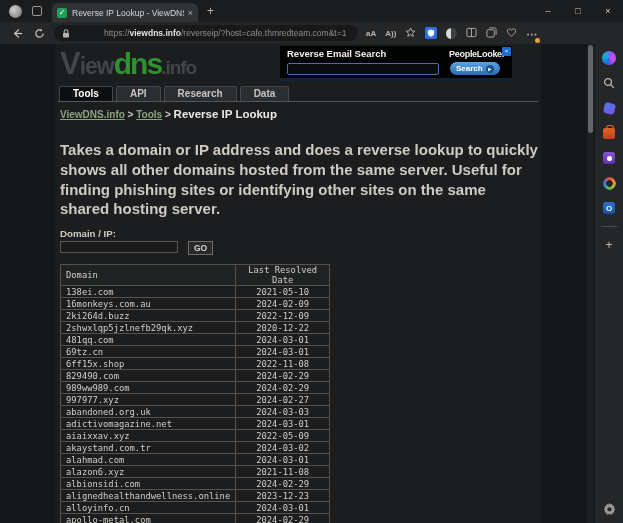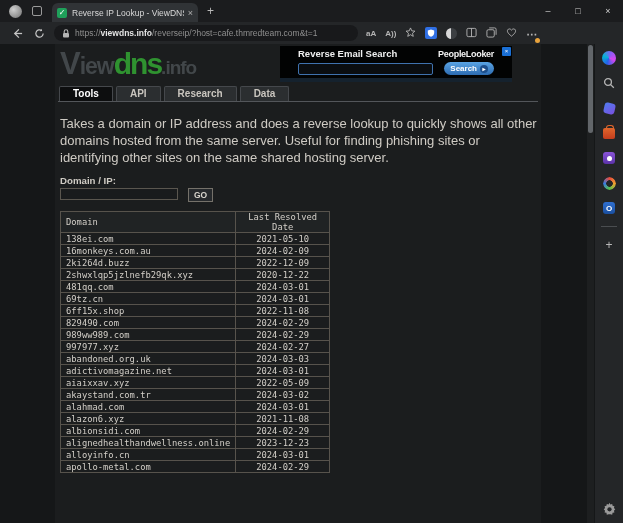--- a/index.html
+++ b/index.html
@@ -21,21 +21,21 @@
   .tab-close { font-size:9px; color:#b0b0b0; margin-left:4px; }
   .newtab { color:#b9b9b9; font-size:12px; margin-left:9px; }
   .wincontrols { margin-left:auto; display:flex; height:100%; }
   .winbtn { width:30px; height:100%; display:flex; align-items:center; justify-content:center;
     color:#cfcfcf; font-size:9px; }
 
   
   .toolbar { height:22px; background:#242628; display:flex; align-items:center; padding:0 6px; flex:0 0 auto; }
   .nav-ic { width:16px; display:flex; justify-content:center; margin:0 3px; color:#c6c6c6; }
   .addressbar { width:304px; height:16px; background:#18191b; border-radius:8px; display:flex;
-    align-items:center; padding:0 8px; margin-left:4px; overflow:hidden; }
+    align-items:center; padding:0 8px; margin-left:4px; overflow:hidden;gap:29px; }
   .url { font-size:8.5px; white-space:nowrap; color:#8f8f8f; margin-left:5px; }
   .url b { color:#e4e4e4; font-weight:bold; }
   .tb-right { display:flex; align-items:center; margin-left:8px; gap:9px; }
   .glyph-ic { font-size:8px; color:#b5b5b5; font-weight:bold; }
   .ext-ublock { width:12px; height:12px; background:#2f6fe4; border-radius:2px; display:flex;
     align-items:center; justify-content:center; }
   .ext-darkreader { width:11px; height:11px; border-radius:50%;
     background:linear-gradient(90deg,#d8d8d8 48%, #3c3f42 48%); }
   .more-wrap { position:relative; }
   .dot-badge { position:absolute; right:-3px; bottom:-1px; width:5px; height:5px;
@@ -50,21 +50,21 @@
   .container { margin-left:55px; width:486px; height:100%; background:#1b1d1e; padding:2px 3px 0 3px; }
 
   
   .pagehead { position:relative; height:36px; }
   .logo { position:absolute; left:2px; top:0px; white-space:nowrap; font-weight:bold; letter-spacing:-1px; }
   .logo .lg-v { font-size:31px; color:#42474a; }
   .logo .lg-iew { font-size:23px; color:#42474a; }
   .logo .lg-dns { font-size:30px; color:#2f9230; letter-spacing:-2px; }
   .logo .lg-info { font-size:19px; color:#42474a; }
   .ad { position:absolute; left:222px; top:0px; width:232px; height:36px; background:#020303;
-    border-bottom:4px solid #15222e; padding:2px 18px; }
+    border-bottom:4px solid #15222e; padding:2px 7px; }
   .ad-row1 { display:flex; justify-content:space-between; align-items:center; }
   .ad-title { font-size:9.5px; font-weight:bold; color:#f0f0f0; }
   .ad-brand { font-size:9px; font-weight:bold; color:#f2f2f2; letter-spacing:-0.3px; }
   .ad-row2 { display:flex; align-items:center; margin-top:3px; gap:11px; }
   .ad-input { width:152px; height:12px; background:#0a0d10; border:1px solid #3f72ae; border-radius:2px;
     color:#ddd; font-size:8px; }
   .ad-btn { height:13px; background:linear-gradient(#5aa4e4,#2d6cb2); border:none; border-radius:8px;
     color:#fff; font-size:8px; font-weight:bold; display:flex; align-items:center; gap:3px; padding:0 6px; }
   .ad-btn-circ { width:8px; height:8px; border-radius:50%; background:#1d4f8c; color:#fff; font-size:6px;
     line-height:8px; text-align:center; }
@@ -74,21 +74,21 @@
   
   .sitetabs { display:flex; gap:3px; padding-left:1px; border-bottom:1px solid #53565a; height:16px; margin-top:4px; }
   .stab { font-size:10px; font-weight:bold; padding:1px 13px 0 13px; border:1px solid #45484c;
     border-bottom:none; background:#2b2e30; color:#c9c5be; border-radius:2px 2px 0 0; }
   .stab.active { background:#0d0e0f; color:#ffffff; }
 
   .content { padding:6px 2px 0 2px; }
   .breadcrumb { font-size:10px; font-weight:bold; color:#cfcbc4; }
   .breadcrumb a { color:#8fa383; text-decoration:underline; }
   .bc-current { font-size:11.5px; color:#eceae6; }
-  .desc { margin-top:7px; font-size:13px; font-weight:normal; color:#cfcbc4; line-height:1.32; width:478px; }
+  .desc { margin-top:20px; font-size:15px; font-weight:bold; color:#cfcbc4; line-height:1.32; width:478px; }
 
   .lookup-form { margin-top:9px; }
   .form-label { font-size:9.7px; font-weight:bold; color:#cfcbc4; display:block; }
   .form-row { display:flex; margin-top:2px;gap:8px; }
   .domain-input { width:118px; height:12px; background:#191b1d; border:1px solid #5a564f; color:#ddd; font-size:8.5px; }
   .go-btn { height:14px; margin-left:2px; background:#26292c; border:1px solid #75716a; color:#d8d4cd;
     font-size:8.5px; font-weight:bold; padding:0 5px; line-height:11px; }
 
   .results { margin-top:10px; font-family:"DejaVu Sans Mono", monospace; font-size:8.8px; color:#d3cfc8; }
   .results .sep { letter-spacing:0; }
@@ -231,20 +231,27 @@
 
         <div class="sitetabs">
           <span class="stab active">Tools</span>
           <span class="stab">API</span>
           <span class="stab">Research</span>
           <span class="stab">Data</span>
         </div>
 
         <div class="content">
 
+          <div class="breadcrumb">
+            <a>ViewDNS.info</a>
+            <span>&gt;</span>
+            <a>Tools</a>
+            <span>&gt;</span>
+            <span class="bc-current">Reverse IP Lookup</span>
+          </div>
 
           <div class="desc">Takes a domain or IP address and does a reverse lookup to quickly shows all other domains hosted from the same server. Useful for finding phishing sites or identifying other sites on the same shared hosting server.</div>
 
           <div class="lookup-form">
             <label class="form-label">Domain / IP:</label>
             <div class="form-row">
               <input class="domain-input" value="" style="">
               <button class="go-btn">GO</button>
             </div>
           </div>

